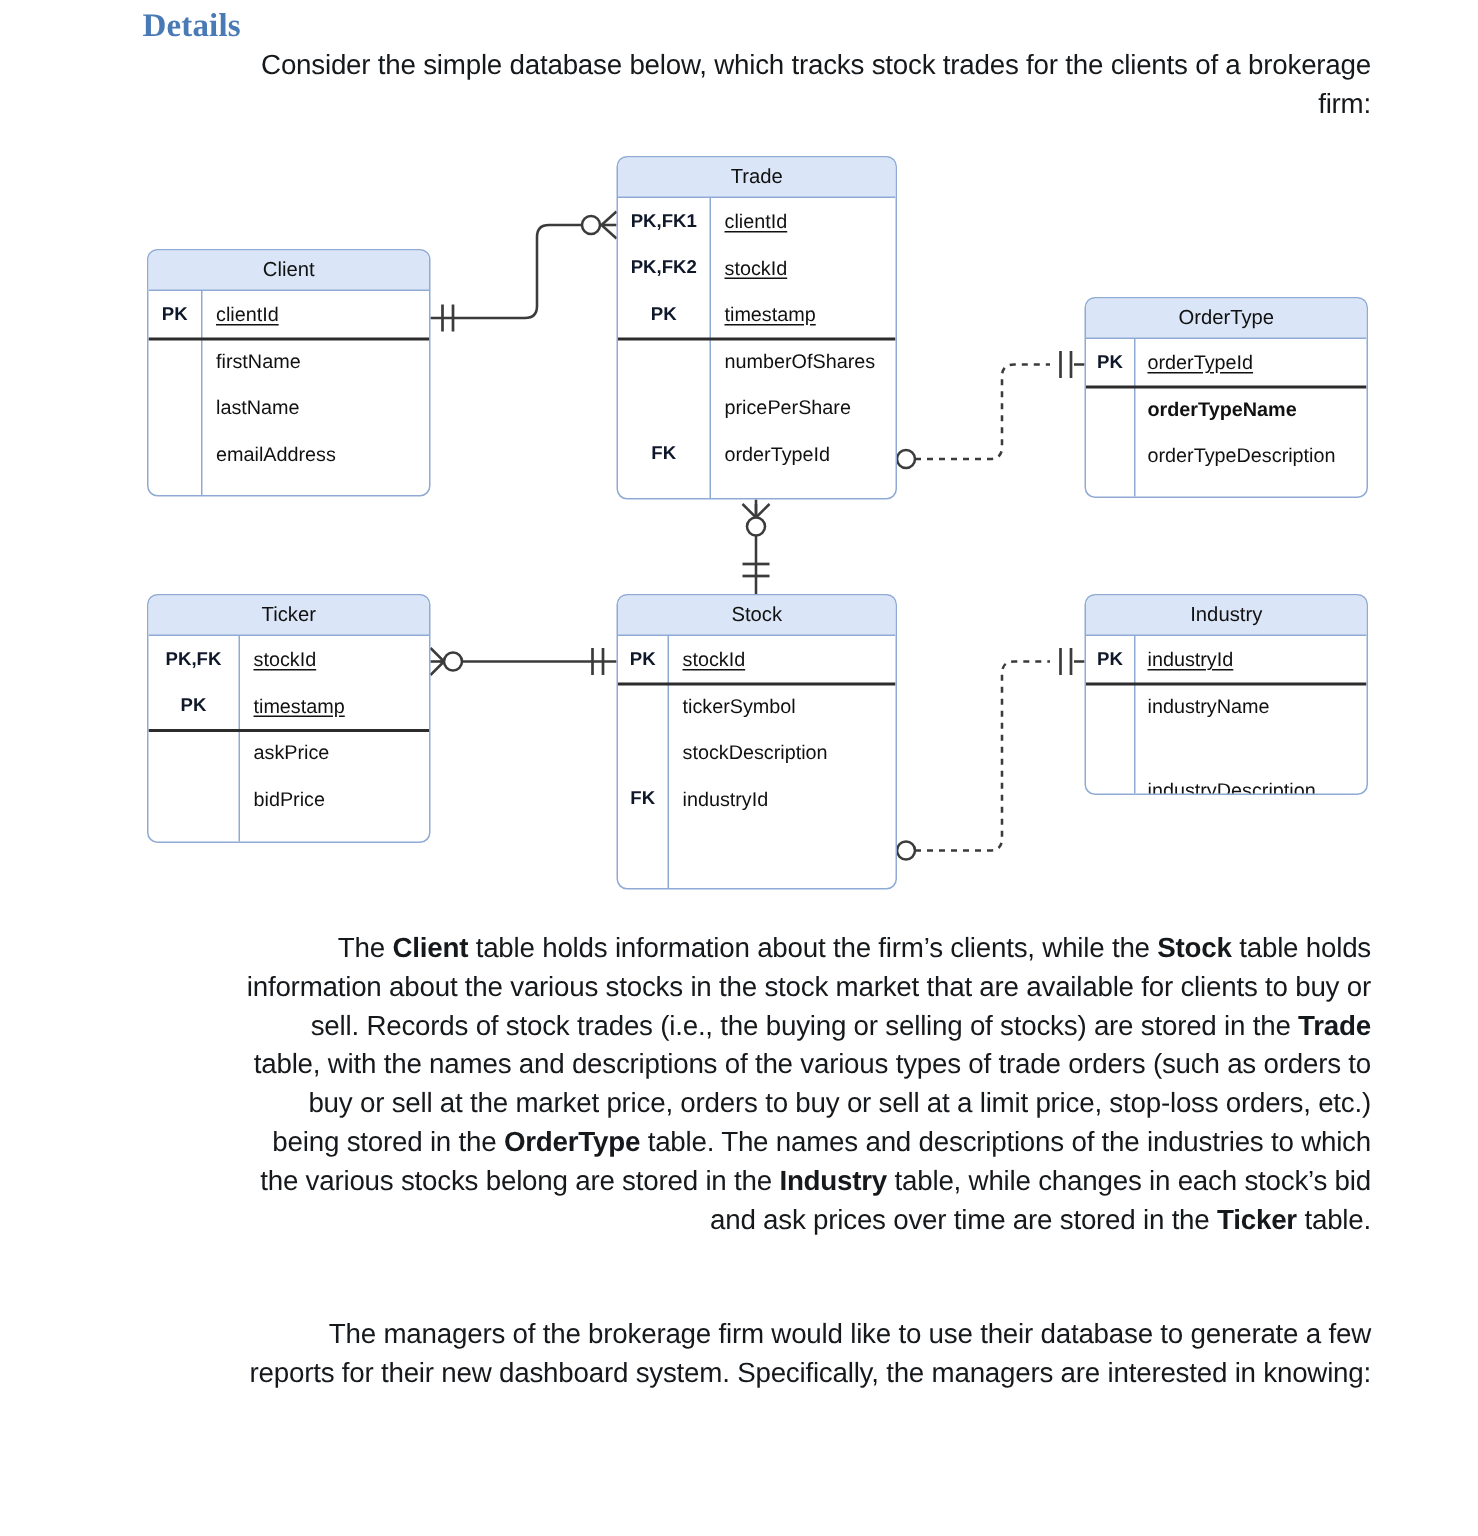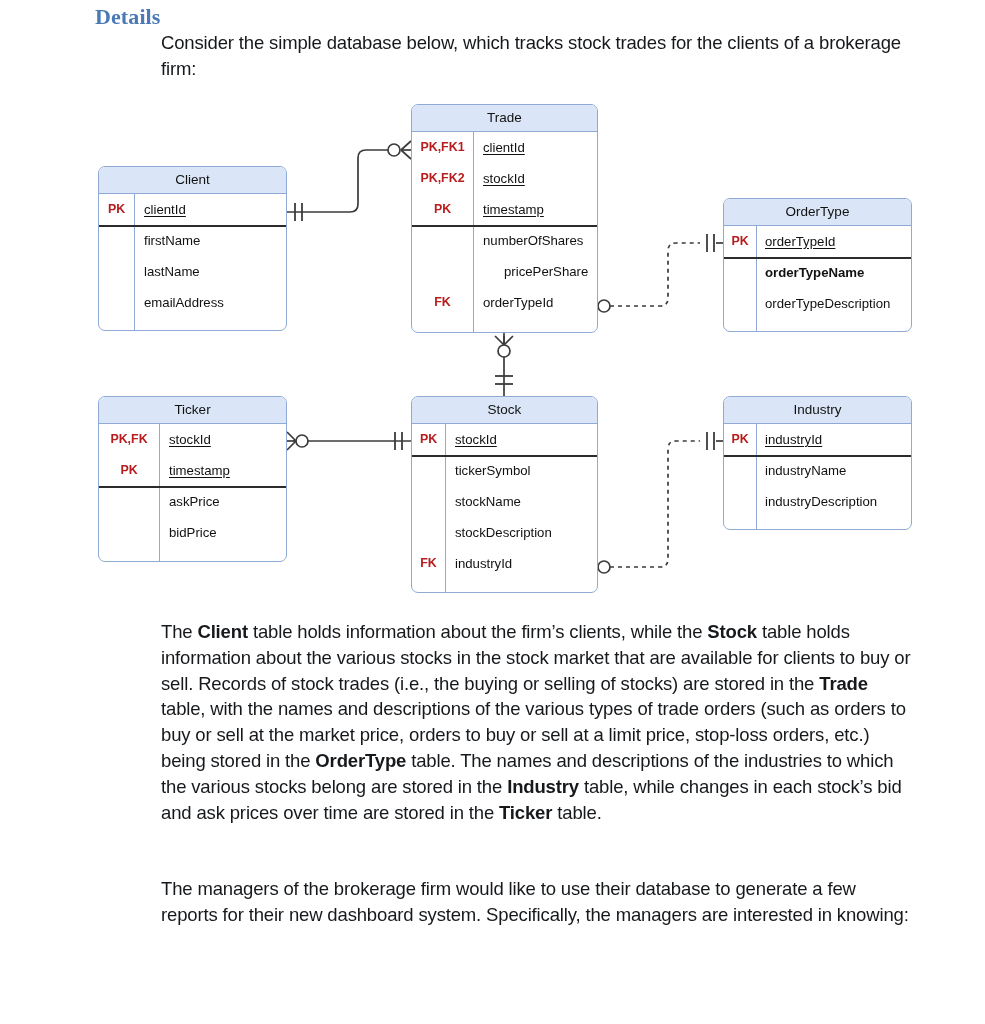--- a/index.html
+++ b/index.html
@@ -27,20 +27,21 @@
   
   .prose{
     position:absolute;
     left:161px;
     width:753px;
     font-family:"Liberation Sans", sans-serif;
     font-size:18.5px;
     line-height:25.8px;
     color:#16191c;
     letter-spacing:-.15px;
+    text-align:right;
   }
   .prose b{font-weight:bold;}
   #intro-paragraph{top:30px;}
   #description-paragraph{top:619px;}
   #reports-paragraph{top:876px;}
 
   
   .erd{
     position:absolute;
     left:0; top:0;
@@ -86,21 +87,21 @@
     font-size:13.2px;
     color:#111;
     white-space:nowrap;
   }
   .fld .key{
     position:absolute;
     left:0;
     text-align:center;
     font-weight:bold;
     font-size:12.4px;
-    color:#b91c1c;
+    color:#0f172a;
   }
   .fld .nm{position:absolute;}
   .fld .nm.u{
     text-decoration:underline;
     text-underline-offset:2px;
   }
 
   
   #tbl-client{left:98px;  top:166px; width:189px; height:165px;}
   #tbl-trade{ left:411px; top:104px; width:187px; height:229px;}
@@ -233,21 +234,21 @@
         <div class="fld">
           <span class="key" style="width:61px;">PK</span>
           <span class="nm u" style="left:71px;">timestamp</span>
         </div>
         <div class="fld">
           <span class="key" style="width:61px;"></span>
           <span class="nm" style="left:71px;">numberOfShares</span>
         </div>
         <div class="fld">
           <span class="key" style="width:61px;"></span>
-          <span class="nm" style="left:71px;margin-left:21px;">pricePerShare</span>
+          <span class="nm" style="left:71px;">pricePerShare</span>
         </div>
         <div class="fld">
           <span class="key" style="width:61px;">FK</span>
           <span class="nm" style="left:71px;">orderTypeId</span>
         </div>
       </div>
     </div>
 
     <div class="table-box" id="tbl-ordertype">
       <div class="tbl-title">OrderType</div>
@@ -301,24 +302,20 @@
         <div class="fld">
           <span class="key" style="width:33px;">PK</span>
           <span class="nm u" style="left:43px;">stockId</span>
         </div>
         <div class="fld">
           <span class="key" style="width:33px;"></span>
           <span class="nm" style="left:43px;">tickerSymbol</span>
         </div>
         <div class="fld">
           <span class="key" style="width:33px;"></span>
-          <span class="nm" style="left:43px;">stockName</span>
-        </div>
-        <div class="fld">
-          <span class="key" style="width:33px;"></span>
           <span class="nm" style="left:43px;">stockDescription</span>
         </div>
         <div class="fld">
           <span class="key" style="width:33px;">FK</span>
           <span class="nm" style="left:43px;">industryId</span>
         </div>
       </div>
     </div>
 
     <div class="table-box" id="tbl-industry">
@@ -329,21 +326,21 @@
         <div class="fld">
           <span class="key" style="width:32px;">PK</span>
           <span class="nm u" style="left:41px;">industryId</span>
         </div>
         <div class="fld">
           <span class="key" style="width:32px;"></span>
           <span class="nm" style="left:41px;">industryName</span>
         </div>
         <div class="fld">
           <span class="key" style="width:32px;"></span>
-          <span class="nm" style="left:41px;">industryDescription</span>
+          <span class="nm" style="left:41px;margin-top:25px;">industryDescription</span>
         </div>
       </div>
     </div>
 
   </div>
 
   <div class="prose" id="description-paragraph">The <b>Client</b> table holds information about the firm’s clients, while the <b>Stock</b> table holds information about the various stocks in the stock market that are available for clients to buy or sell. Records of stock trades (i.e., the buying or selling of stocks) are stored in the <b>Trade</b> table, with the names and descriptions of the various types of trade orders (such as orders to buy or sell at the market price, orders to buy or sell at a limit price, stop-loss orders, etc.) being stored in the <b>OrderType</b> table. The names and descriptions of the industries to which the various stocks belong are stored in the <b>Industry</b> table, while changes in each stock’s bid and ask prices over time are stored in the <b>Ticker</b> table.</div>
 
   <div class="prose" id="reports-paragraph">The managers of the brokerage firm would like to use their database to generate a few reports for their new dashboard system. Specifically, the managers are interested in knowing:</div>
 

